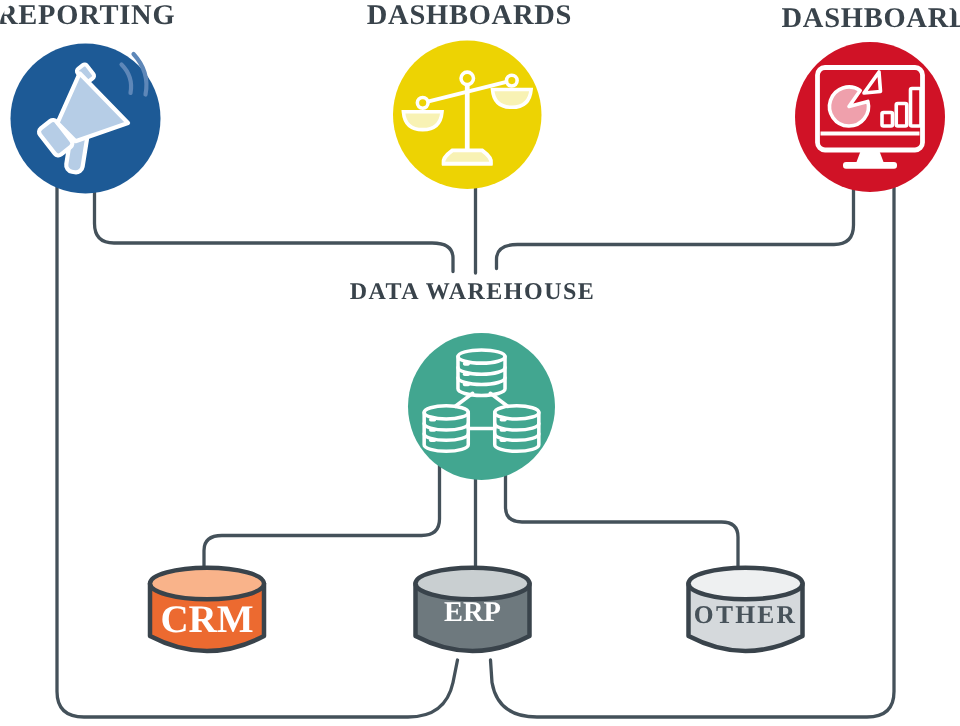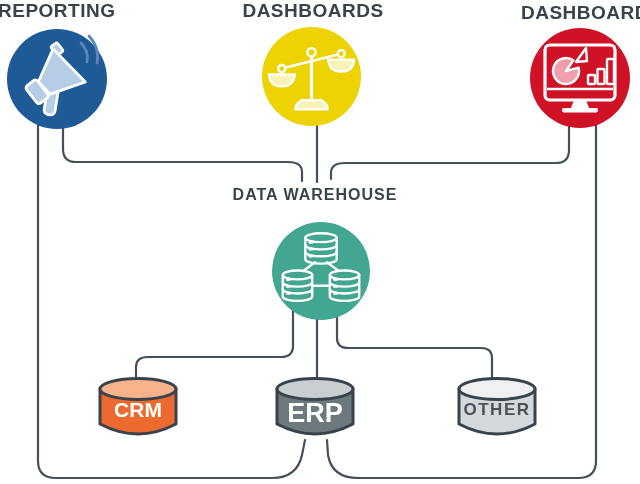--- a/index.html
+++ b/index.html
@@ -1,18 +1,19 @@
 <!DOCTYPE html>
 <html><head>
 <meta charset="utf-8">
 <style>
   html,body{margin:0;padding:0;background:#ffffff;}
   .stage{
     position:relative;width:640px;height:484px;overflow:hidden;background:#ffffff;
-    font-family:Liberation Sans, sans-serif;
+    font-family:Liberation Serif, serif;
+    border-radius:17px;
   }
   .wires{position:absolute;left:0;top:0;width:640px;height:484px;}
   .wires path{stroke:#44515a;stroke-width:2.2;fill:none;stroke-linecap:round;}
   .node-label{
     position:absolute;font-weight:bold;font-size:19px;color:#39434b;
     letter-spacing:0.5px;white-space:nowrap;
   }
   .title-label{
     position:absolute;font-weight:bold;font-size:16px;color:#39434b;
     letter-spacing:1px;text-align:center;white-space:nowrap;
@@ -112,27 +113,27 @@
       <line x1="63.5" y1="59" x2="66" y2="59"></line>
         <line x1="63.5" y1="66" x2="66" y2="66"></line>
         <line x1="63.5" y1="73" x2="66" y2="73"></line>
     </svg>
   </div>
 
   <svg class="cyl" style="left:96px;top:375px;" width="84" height="68" viewBox="0 0 84 68">
     <path d="M 4,14 L 4,49 Q 42,69 80,49 L 80,14 Z" stroke="#39434b" stroke-width="3" stroke-linejoin="round" fill="#ec6a30"></path>
     <ellipse cx="42" cy="14" rx="38" ry="10.5" stroke="#39434b" stroke-width="3" fill="#f9b38a"></ellipse>
   </svg>
-  <div class="cyl-label" style="left:96px;top:398px;width:84px;font-size:21px;color:#ffffff;">CRM</div>
+  <div class="cyl-label" style="left:96px;top:398px;width:84px;font-size:26px;color:#ffffff;">CRM</div>
 
   <svg class="cyl" style="left:273px;top:375px;" width="84" height="68" viewBox="0 0 84 68">
     <path d="M 4,14 L 4,49 Q 42,69 80,49 L 80,14 Z" stroke="#39434b" stroke-width="3" stroke-linejoin="round" fill="#6e797e"></path>
     <ellipse cx="42" cy="14" rx="38" ry="10.5" stroke="#39434b" stroke-width="3" fill="#c9cfd1"></ellipse>
   </svg>
-  <div class="cyl-label" style="left:273px;top:398px;width:84px;font-size:27px;color:#ffffff;">ERP</div>
+  <div class="cyl-label" style="left:273px;top:398px;width:84px;font-size:19px;color:#ffffff;">ERP</div>
 
   <svg class="cyl" style="left:455px;top:375px;" width="84" height="68" viewBox="0 0 84 68">
     <path d="M 4,14 L 4,49 Q 42,69 80,49 L 80,14 Z" stroke="#39434b" stroke-width="3" stroke-linejoin="round" fill="#d5d9dc"></path>
     <ellipse cx="42" cy="14" rx="38" ry="10.5" stroke="#39434b" stroke-width="3" fill="#eef0f1"></ellipse>
   </svg>
   <div class="cyl-label" style="left:455px;top:400px;width:84px;font-size:17px;letter-spacing:1.5px;color:#47525a;">OTHER</div>
 
 </div>
 
 </body></html>

